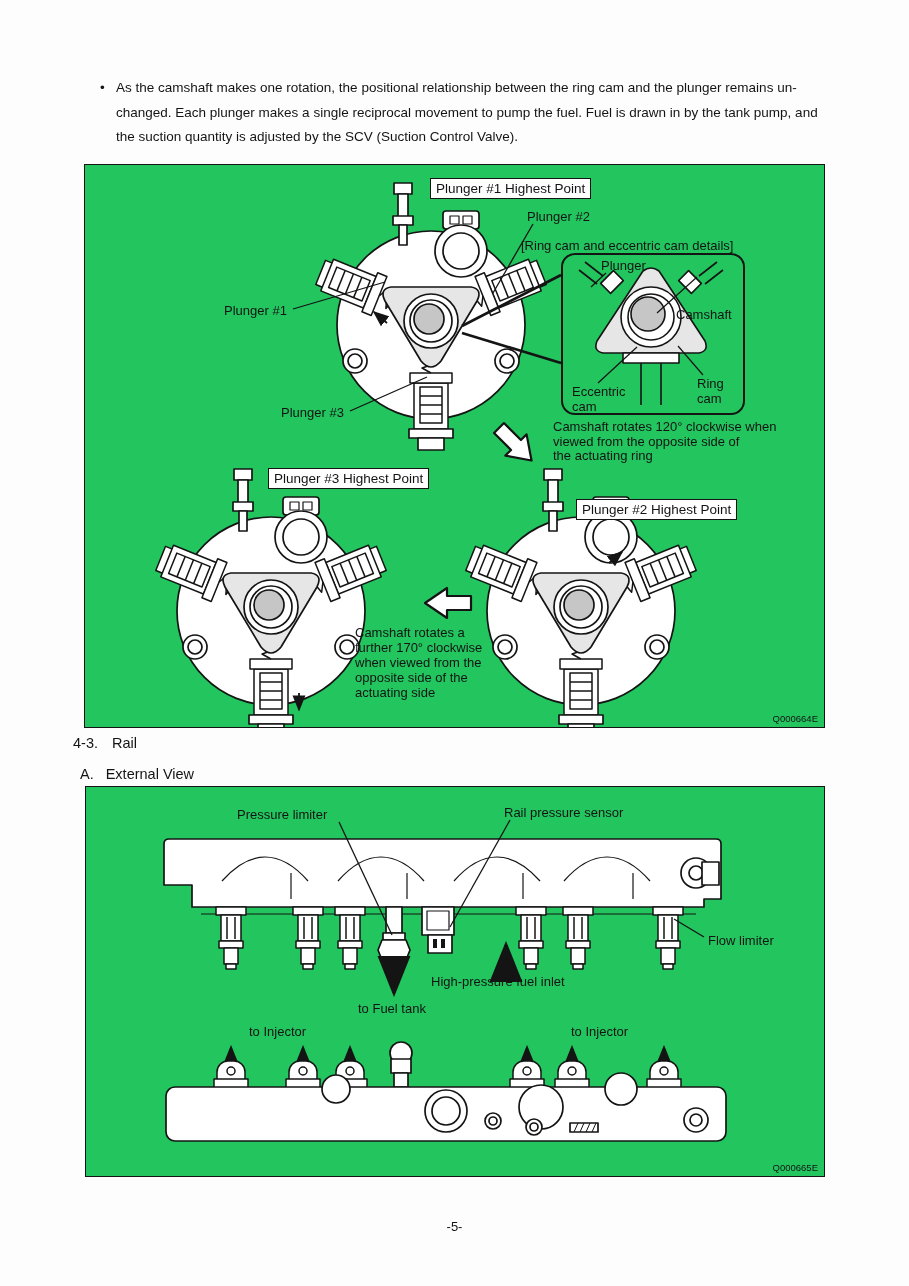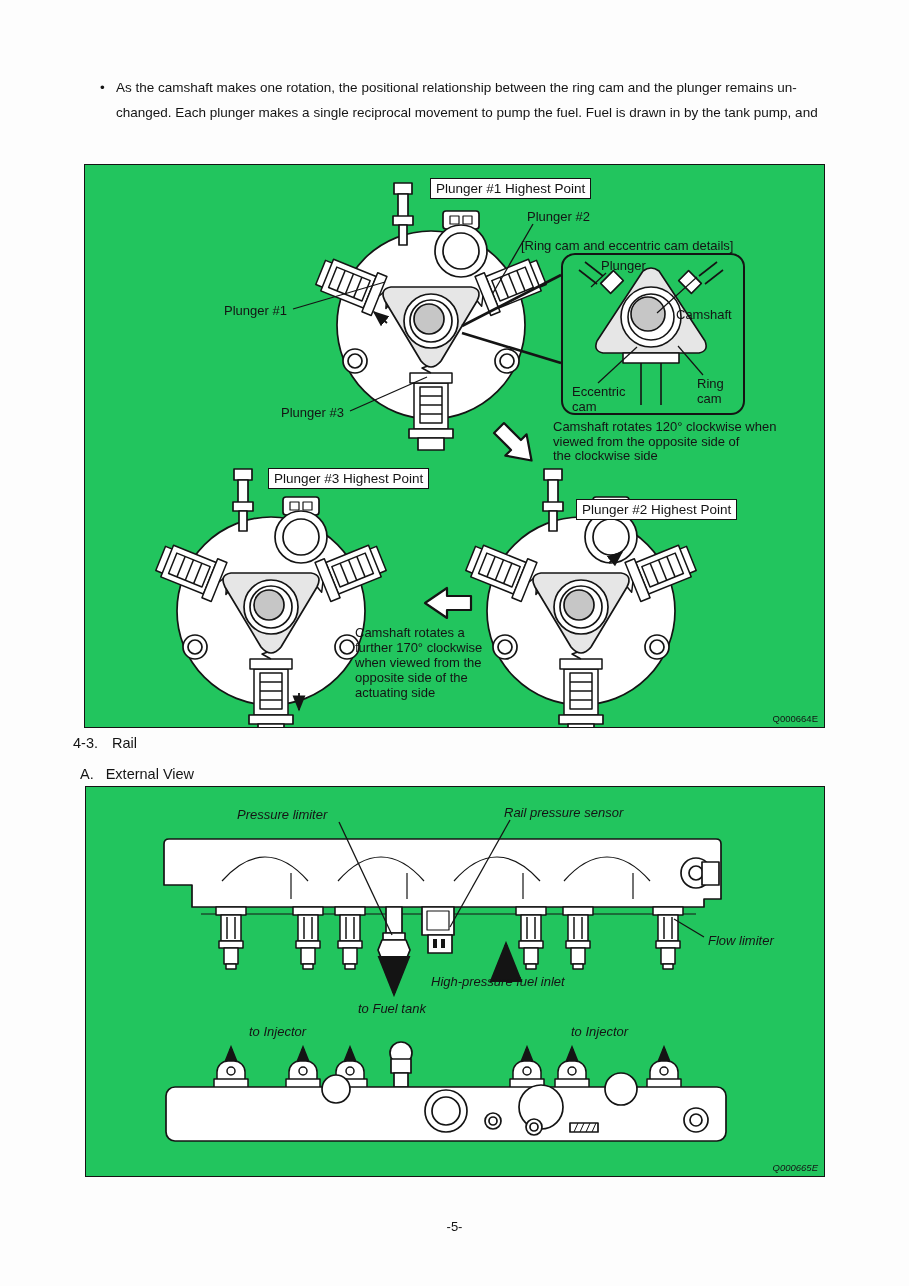--- a/index.html
+++ b/index.html
@@ -26,20 +26,21 @@
 </head>
 <body>
 
 <div id="page">
 
   <div id="para">
     <span class="bullet">•</span>
     <div class="plines">
       <div>As the camshaft makes one rotation, the positional relationship between the ring cam and the plunger remains un-</div>
       <div>changed. Each plunger makes a single reciprocal movement to pump the fuel. Fuel is drawn in by the tank pump, and</div>
+      <div>the suction quantity is adjusted by the SCV (Suction Control Valve).</div>
     </div>
   </div>
 
   <div class="figbox" style="left:84px;top:164px;width:739px;height:562px;">
 
     <svg width="739" height="562" viewBox="0 0 739 562">
       <defs>
         <marker id="ah1" viewBox="0 0 10 8" refX="9" refY="4" markerWidth="9" markerHeight="8" orient="auto">
             <path d="M0,0 L10,4 L0,8 Z" fill="#141414"></path>
           </marker>
@@ -158,42 +159,42 @@
       <div>Eccentric</div>
       <div>cam</div>
     </div>
     <div class="lbl" style="left:612px;top:211px;">
       <div>Ring</div>
       <div>cam</div>
     </div>
     <div class="note" style="left:468px;top:255px;line-height:14.5px;">
       <div>Camshaft rotates 120° clockwise when</div>
       <div>viewed from the opposite side of</div>
-      <div>the clockwise side</div>
+      <div>the actuating ring</div>
     </div>
     <div class="boxed" style="left:183px;top:303px;">Plunger #3 Highest Point</div>
     <div class="boxed" style="left:491px;top:303px;margin-top:31px;">Plunger #2 Highest Point</div>
     <div class="note" style="left:270px;top:460px;line-height:15px;">
       <div>Camshaft rotates a</div>
       <div>further 170° clockwise</div>
       <div>when viewed from the</div>
       <div>opposite side of the</div>
       <div>actuating side</div>
     </div>
     <div class="figcode">Q000664E</div>
   </div>
 
   <div class="heading" style="left:73px;top:735px;">
     <span>4-3.</span><span class="gap"></span><span>Rail</span>
   </div>
   <div class="heading" style="left:80px;top:758px;margin-top:8px;">
     <span>A.</span><span class="gap" style="width:12px;"></span><span>External View</span>
   </div>
 
-  <div class="figbox" style="left:85px;top:786px;width:738px;height:389px;font-style:italic;">
+  <div class="figbox" style="left:85px;top:786px;width:738px;height:389px;">
 
     <svg width="738" height="389" viewBox="0 0 738 389">
       <defs>
         <marker id="ah2" viewBox="0 0 10 8" refX="9" refY="4" markerWidth="13" markerHeight="11" orient="auto">
             <path d="M0,0 L10,4 L0,8 Z" fill="#141414"></path>
           </marker>
 
         <g id="rfit" fill="#fff" stroke="#141414" stroke-width="1.5" stroke-linejoin="round">
           <rect x="-15" y="0" width="30" height="8"></rect>
           <rect x="-10" y="8" width="20" height="26"></rect>

